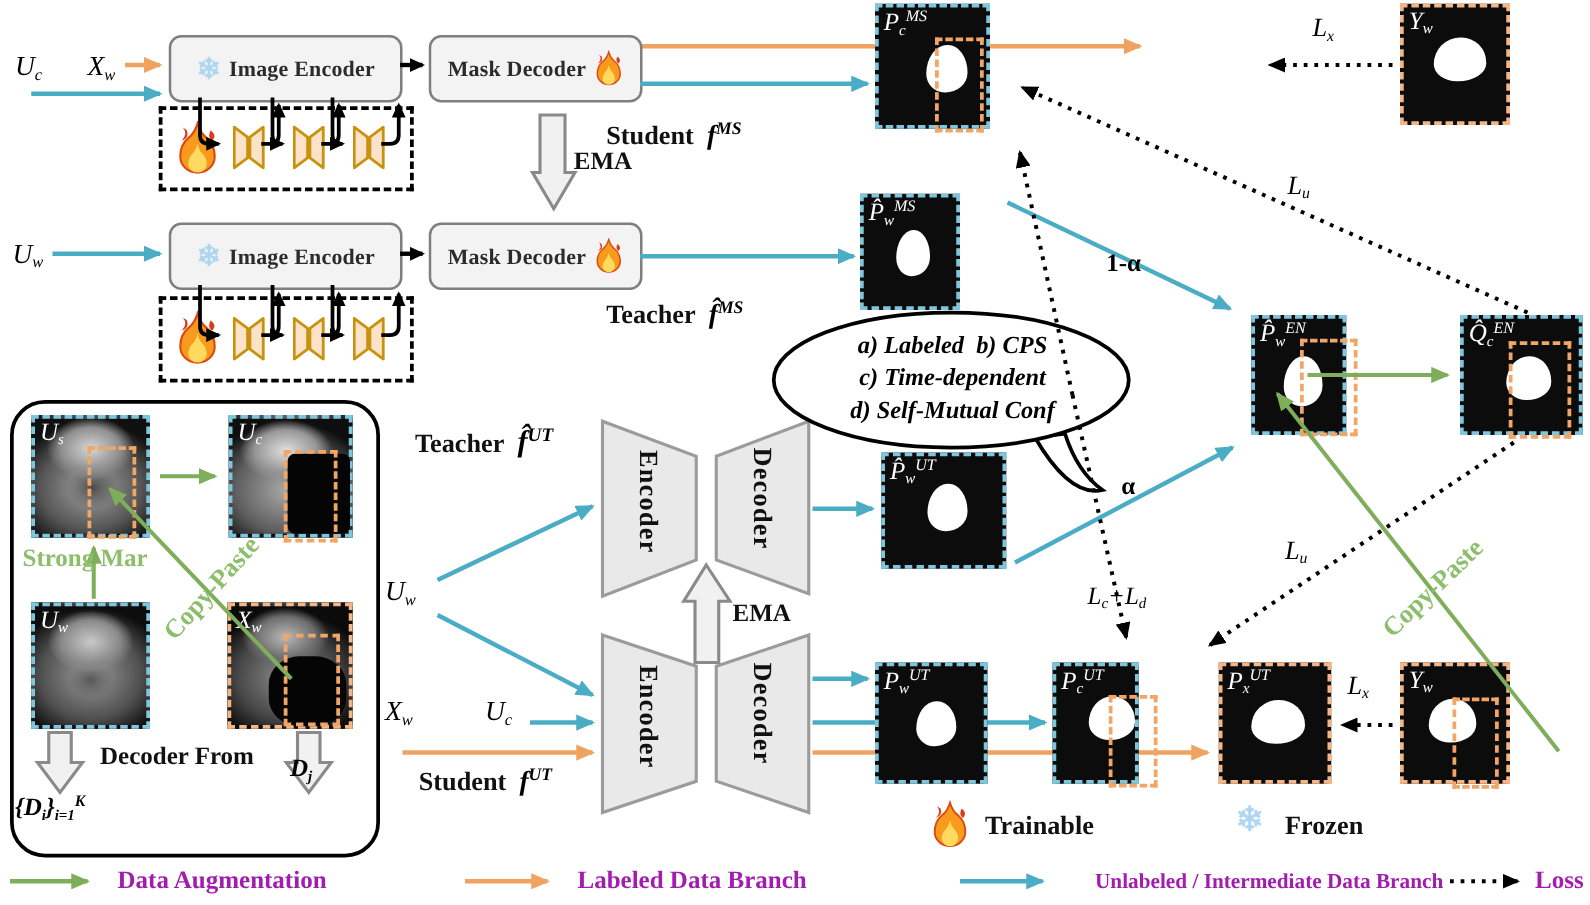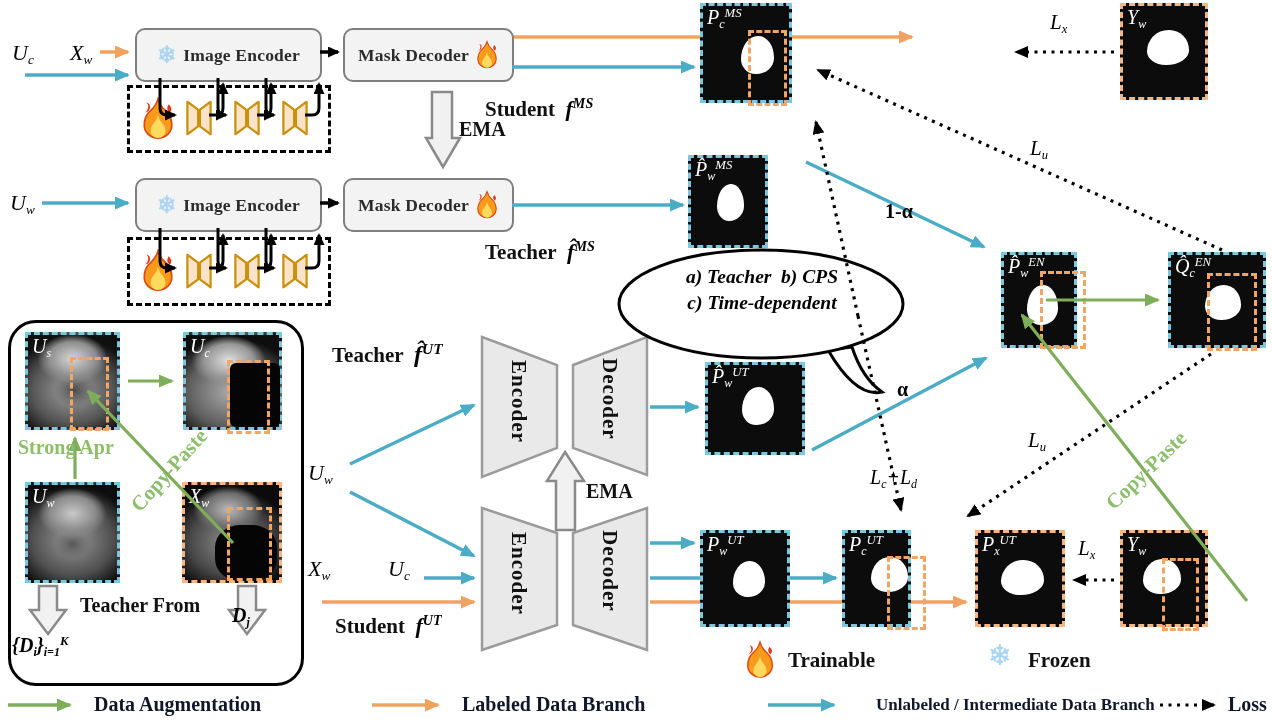--- a/index.html
+++ b/index.html
@@ -43,21 +43,21 @@
   .math i{font-style:italic;}
   .bold{font-weight:bold;}
   .blk{font-weight:bold;font-size:21px;color:#111;}
   .grn{color:#8CBE6C;font-weight:bold;font-size:21px;}
   .loss{font-style:italic;font-size:21px;color:#000;}
   .rot{transform-origin:center center;}
   .bubtxt{font-weight:bold;font-style:italic;font-size:19.5px;color:#000;text-align:center;width:280px;}
   .pre{white-space:pre;}
   .vlab{position:absolute;z-index:4;writing-mode:vertical-rl;text-orientation:sideways;
         font-weight:bold;font-size:21px;color:#111;letter-spacing:1px;}
-  .leg{font-weight:bold;color:#0f172a;}
+  .leg{font-weight:bold;color:#a21caf;}
 </style>
 </head>
 <body>
 
 <div id="stage">
 
 <svg width="0" height="0" style="position:absolute">
   <defs>
     <symbol id="flame" viewBox="0 0 34 42">
       <path d="M6,5 q4,5 -1,10 q6,-2 4,-8 z" fill="#E03A1E"></path>
@@ -306,37 +306,38 @@
 
 <span class="lbl loss math" style="left:1050px;top:10px;"><i>L</i><sub>x</sub></span>
 <span class="lbl loss math" style="left:1030px;top:136px;"><i>L</i><sub>u</sub></span>
 <span class="lbl bold" style="left:885px;top:200px;font-size:20px;">1-α</span>
 <span class="lbl bold" style="left:897px;top:378px;font-size:20px;">α</span>
 <span class="lbl loss math" style="left:870px;top:466px;font-size:20px;"><i>L</i><sub>c</sub><span>+</span><i>L</i><sub>d</sub></span>
 <span class="lbl loss math" style="left:1028px;top:428px;"><i>L</i><sub>u</sub></span>
 <span class="lbl loss math" style="left:1078px;top:536px;"><i>L</i><sub>x</sub></span>
 <span class="lbl grn rot" style="left:1095px;top:458px;transform:rotate(-44deg);">Copy-Paste</span>
 
-<span class="lbl bubtxt pre" style="left:622px;top:266px;">a) Teacher  b) CPS</span>
+<span class="lbl bubtxt pre" style="left:622px;top:266px;">a) Labeled  b) CPS</span>
 <span class="lbl bubtxt" style="left:622px;top:292px;">c) Time-dependent</span>
+<span class="lbl bubtxt" style="left:622px;top:318px;">d) Self-Mutual Conf</span>
 
 <span class="lbl blk" style="left:332px;top:340px;"><span>Teacher</span>&nbsp; <span class="math it" style="font-size:24px;"><i>f̂</i><sup>UT</sup></span></span>
 <span class="lbl it math" style="left:308px;top:460px;"><i>U</i><sub>w</sub></span>
 <span class="lbl it math" style="left:308px;top:556px;"><i>X</i><sub>w</sub></span>
 <span class="lbl it math" style="left:388px;top:556px;"><i>U</i><sub>c</sub></span>
 <span class="lbl blk" style="left:335px;top:612px;"><span>Student</span>&nbsp; <span class="math it" style="font-size:22px;"><i>f</i><sup>UT</sup></span></span>
 <span class="lbl blk" style="left:586px;top:480px;font-size:20px;">EMA</span>
 <div class="vlab" style="left:506px;top:360px;height:96px;">Encoder</div>
 <div class="vlab" style="left:597px;top:358px;height:100px;">Decoder</div>
 <div class="vlab" style="left:506px;top:532px;height:96px;">Encoder</div>
 <div class="vlab" style="left:597px;top:530px;height:100px;">Decoder</div>
 
-<span class="lbl grn" style="left:18px;top:436px;font-size:20px;">Strong Apr</span>
+<span class="lbl grn" style="left:18px;top:436px;font-size:20px;">Strong Mar</span>
 <span class="lbl grn rot" style="left:118px;top:458px;transform:rotate(-48deg);">Copy-Paste</span>
-<span class="lbl blk" style="left:80px;top:594px;font-size:20px;">Teacher From</span>
+<span class="lbl blk" style="left:80px;top:594px;font-size:20px;">Decoder From</span>
 <span class="lbl bold math" style="left:12px;top:634px;font-size:20px;font-style:italic;"><i>{D</i><sub>i</sub><i>}</i><sub>i=1</sub><sup>K</sup></span>
 <span class="lbl bold math" style="left:232px;top:604px;font-size:20px;font-style:italic;"><i>D</i><sub>j</sub></span>
 
 <svg class="lbl" style="left:744px;top:640px;" width="32" height="40" viewBox="0 0 34 42">
       <use href="#flame"></use>
     </svg>
 <span class="lbl blk" style="left:788px;top:648px;">Trainable</span>
 <span class="lbl snow sz28" style="left:988px;top:642px;">❄</span>
 <span class="lbl blk" style="left:1028px;top:648px;">Frozen</span>
 

